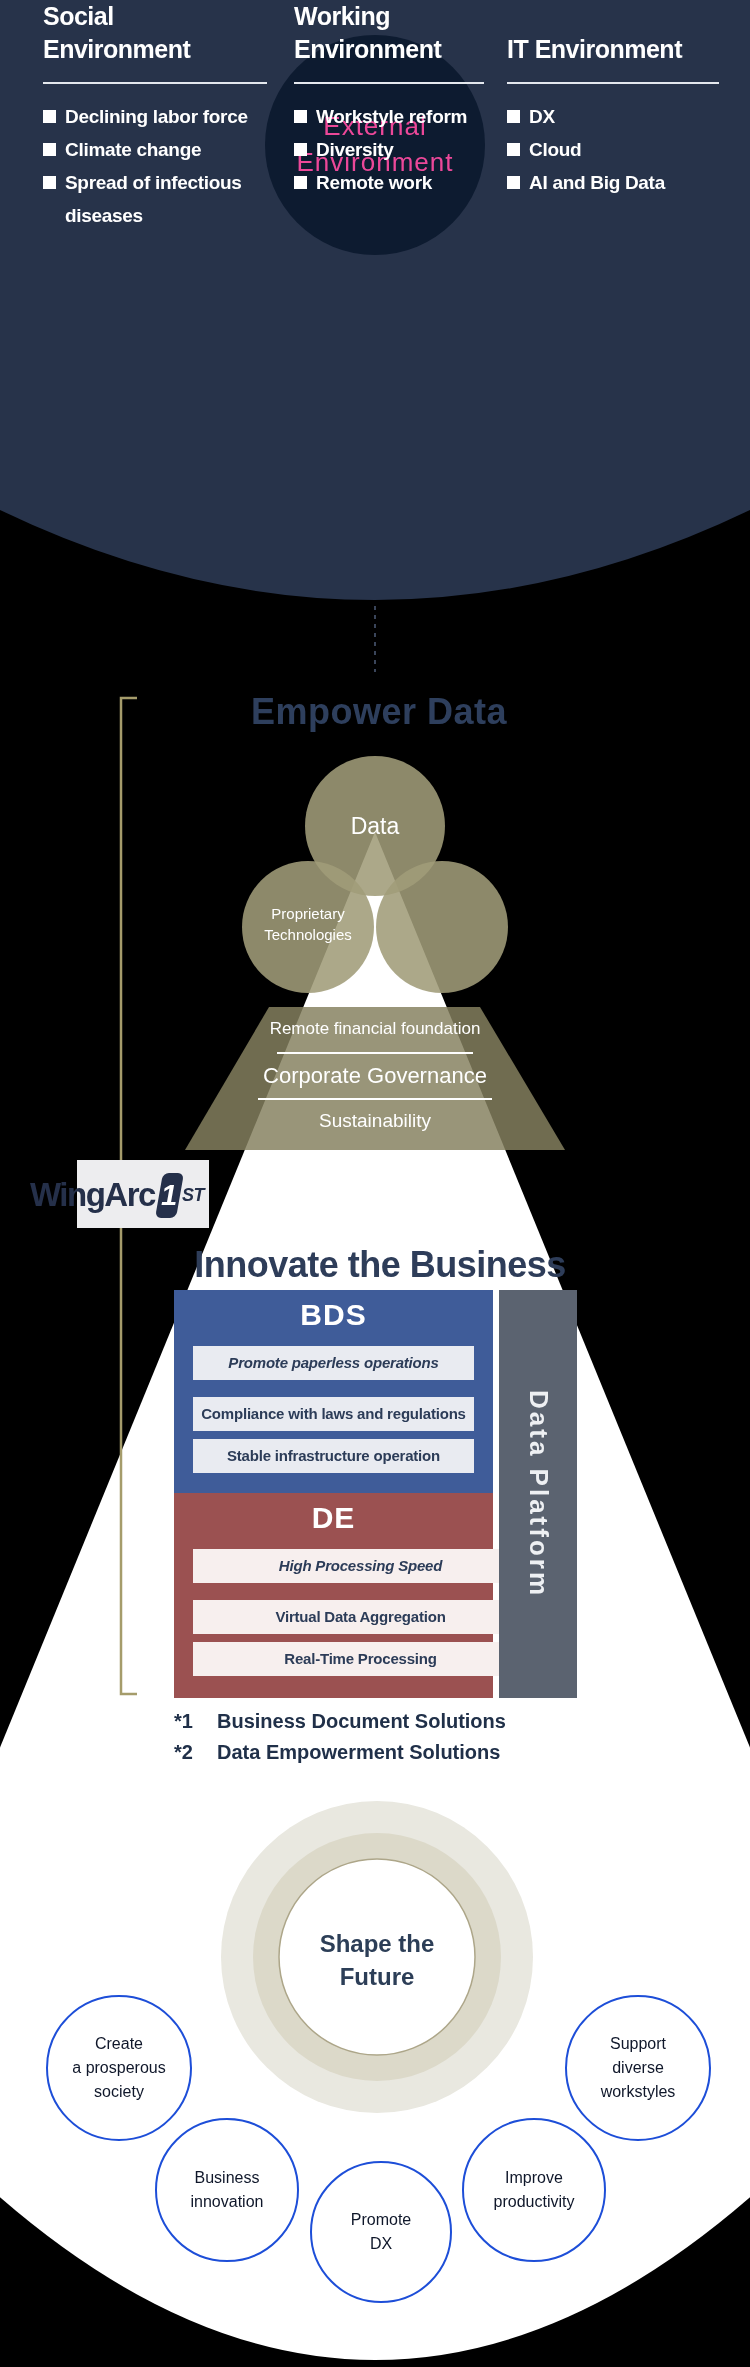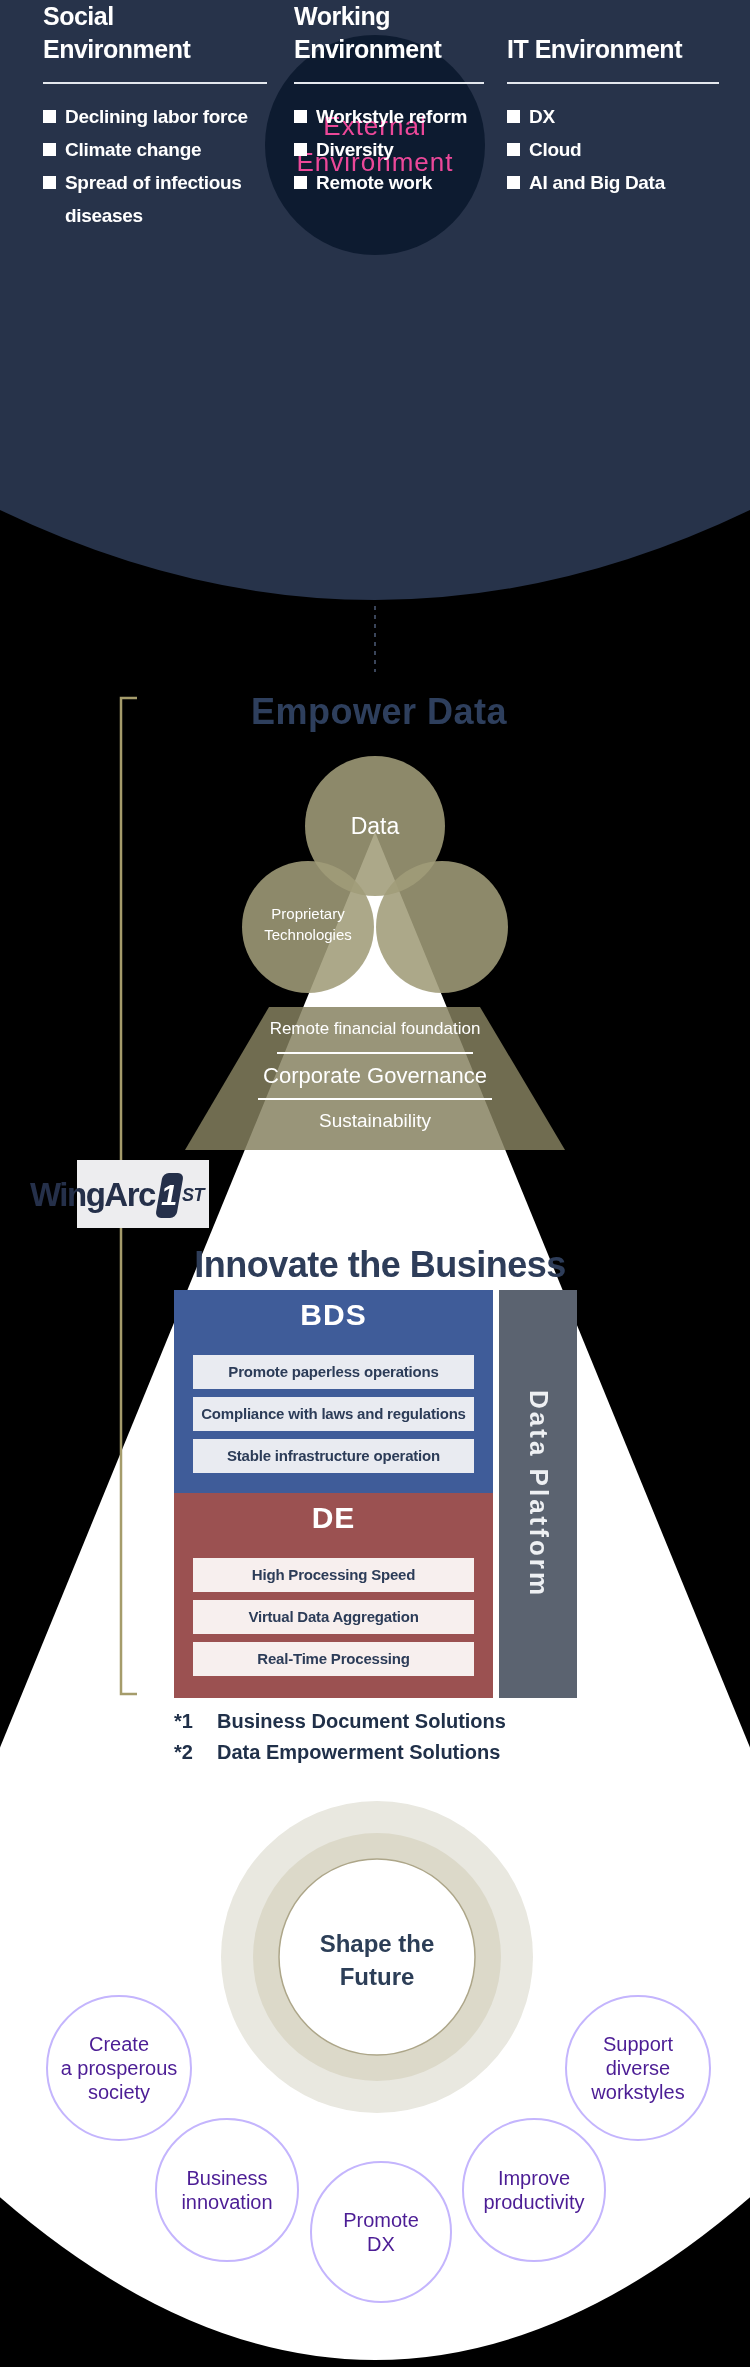--- a/index.html
+++ b/index.html
@@ -53,38 +53,38 @@
   .bds-box{position:absolute;left:174px;top:1290px;width:319px;height:203px;
            background:#3f5c99;z-index:2;}
   .de-box{position:absolute;left:174px;top:1493px;width:319px;height:205px;
           background:#9b5151;z-index:2;}
   .solution-title{position:absolute;top:8px;left:0;width:100%;text-align:center;color:#fff;
                   font-size:30px;font-weight:bold;letter-spacing:1px;}
   .sol-item{position:absolute;left:19px;width:281px;height:34px;text-align:center;
             font-size:15px;font-weight:bold;color:#2c3c58;line-height:34px;
             letter-spacing:-0.2px;}
   .bds-box .sol-item{background:#e9ebf1;}
-  .de-box .sol-item{background:#f7efee;}
-  .it-1{top:65px;} .it-2{top:107px;} .it-3{top:149px;}
+  .de-box .sol-item{background:#f7efee;padding-left:27px;}
+  .it-1{top:56px;font-style:italic;} .it-2{top:107px;} .it-3{top:149px;}
   .platform-bar{position:absolute;left:499px;top:1290px;width:78px;height:408px;
                 background:#5b6370;z-index:2;display:flex;align-items:center;
                 justify-content:center;}
   .platform-label{writing-mode:vertical-rl;color:#eef0f3;font-size:26px;font-weight:bold;
                   letter-spacing:3px;}
   .footnote{position:absolute;left:174px;z-index:2;display:flex;color:#203049;
             font-size:20px;font-weight:bold;line-height:26px;}
   .fn-1{top:1708px;} .fn-2{top:1739px;}
   .fn-marker{width:43px;}
 
   
   .future-heading{left:277px;top:1927px;width:200px;text-align:center;color:#2c3e57;
                   font-size:24px;font-weight:bold;line-height:33px;}
-  .goal{position:absolute;z-index:2;border:2px solid #c4b5fd;background:#fff;
+  .goal{position:absolute;z-index:2;border:2px solid #1d4ed8;background:#fff;
         border-radius:50%;display:flex;align-items:center;justify-content:center;
-        text-align:center;color:#4c1d95;font-size:20px;line-height:24px;}
+        text-align:center;color:#0f172a;font-size:16px;line-height:24px;}
   .g-1{left:46px;top:1995px;width:142px;height:142px;}
   .g-2{left:155px;top:2118px;width:140px;height:140px;}
   .g-3{left:310px;top:2161px;width:138px;height:138px;}
   .g-4{left:462px;top:2118px;width:140px;height:140px;}
   .g-5{left:565px;top:1995px;width:142px;height:142px;}
 </style>
 </head>
 <body>
 
 <div id="canvas">

